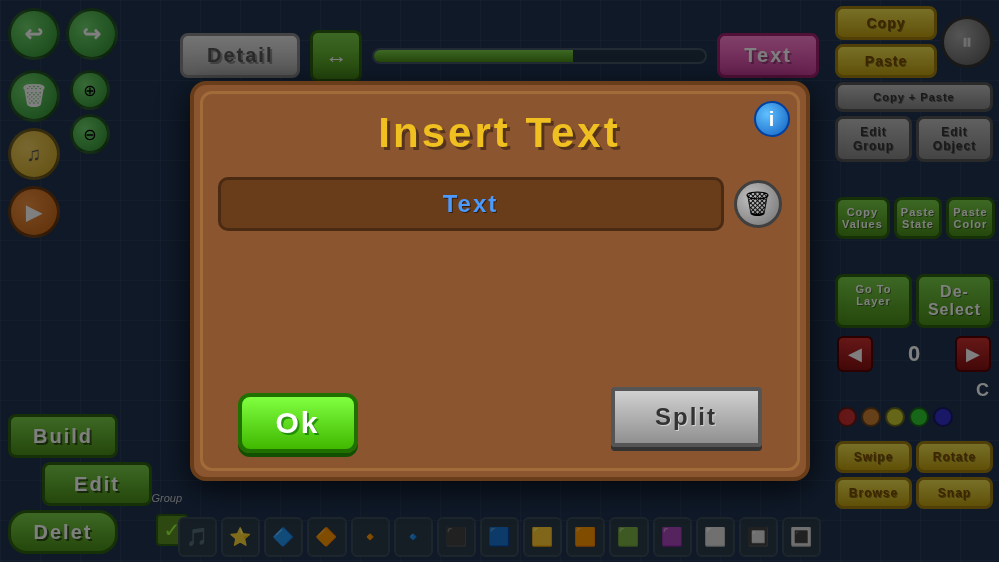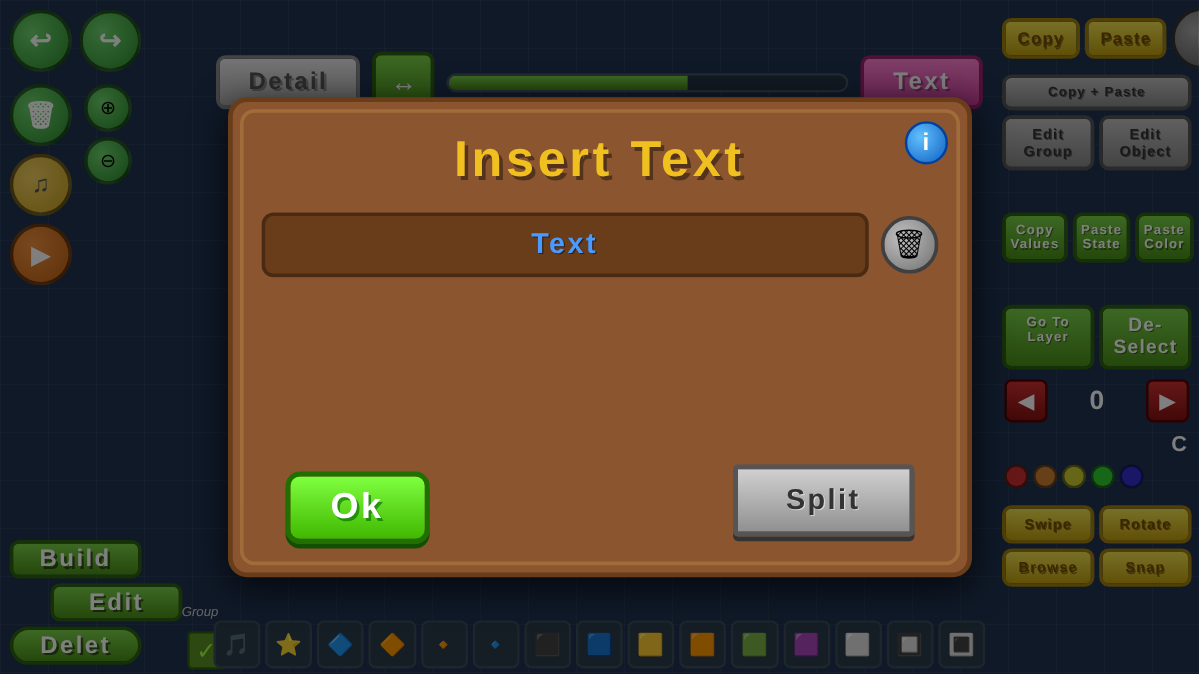--- a/index.html
+++ b/index.html
@@ -86,21 +86,21 @@
       font-size: 18px;
       cursor: pointer;
       border: 3px solid rgba(0,0,0,0.5);
     }
     .small-circle.green {
       background: radial-gradient(circle at 35% 35%, #6dd46d, #2d8b2d);
     }
 
     .nav-btn {
       width: 110px;
-      height: 32px;
+      height: 44px;
       border-radius: 8px;
       display: flex;
       align-items: center;
       justify-content: center;
       font-size: 20px;
       font-weight: 900;
       letter-spacing: 2px;
       cursor: pointer;
       border: 3px solid rgba(0,0,0,0.5);
       text-shadow: 2px 2px 0 rgba(0,0,0,0.5);
@@ -119,21 +119,21 @@
     .nav-btn.delete {
       background: linear-gradient(to bottom, #7ad048, #4a9018);
       color: #fff;
       border-color: #2d6010;
       border-radius: 19px;
     }
 
     
     .top-bar {
       position: absolute;
-      top: 17px;
+      top: 4px;
       left: 170px;
       right: 170px;
       height: 103px;
       display: flex;
       align-items: center;
       gap: 10px;
       padding: 8px 10px;
       z-index: 1;
     }
 
@@ -517,21 +517,21 @@
   <div class="tab-btn detail">Detail</div>
   <div class="arrow-btn">↔</div>
   <div class="progress-bar-container">
     <div class="progress-fill"></div>
   </div>
   <div class="tab-btn text-tab">Text</div>
 </div>
 
 <div class="right-sidebar">
   <div style="display:flex;justify-content:space-between;align-items:center;">
-    <div style="display:flex;flex-direction:row;gap:4px;flex:1;">
+    <div style="display:flex;flex-direction:column;gap:4px;flex:1;">
       <div class="side-btn yellow">Copy</div>
       <div class="side-btn yellow">Paste</div>
     </div>
     <div style="display:flex;flex-direction:column;gap:4px;align-items:center;padding-left:4px;">
       <div class="pause-btn">⏸</div>
     </div>
   </div>
   <div class="side-btn gray" style="font-size:11px;">Copy + Paste</div>
   <div class="side-row">
     <div class="side-btn gray half">Edit Group</div>

